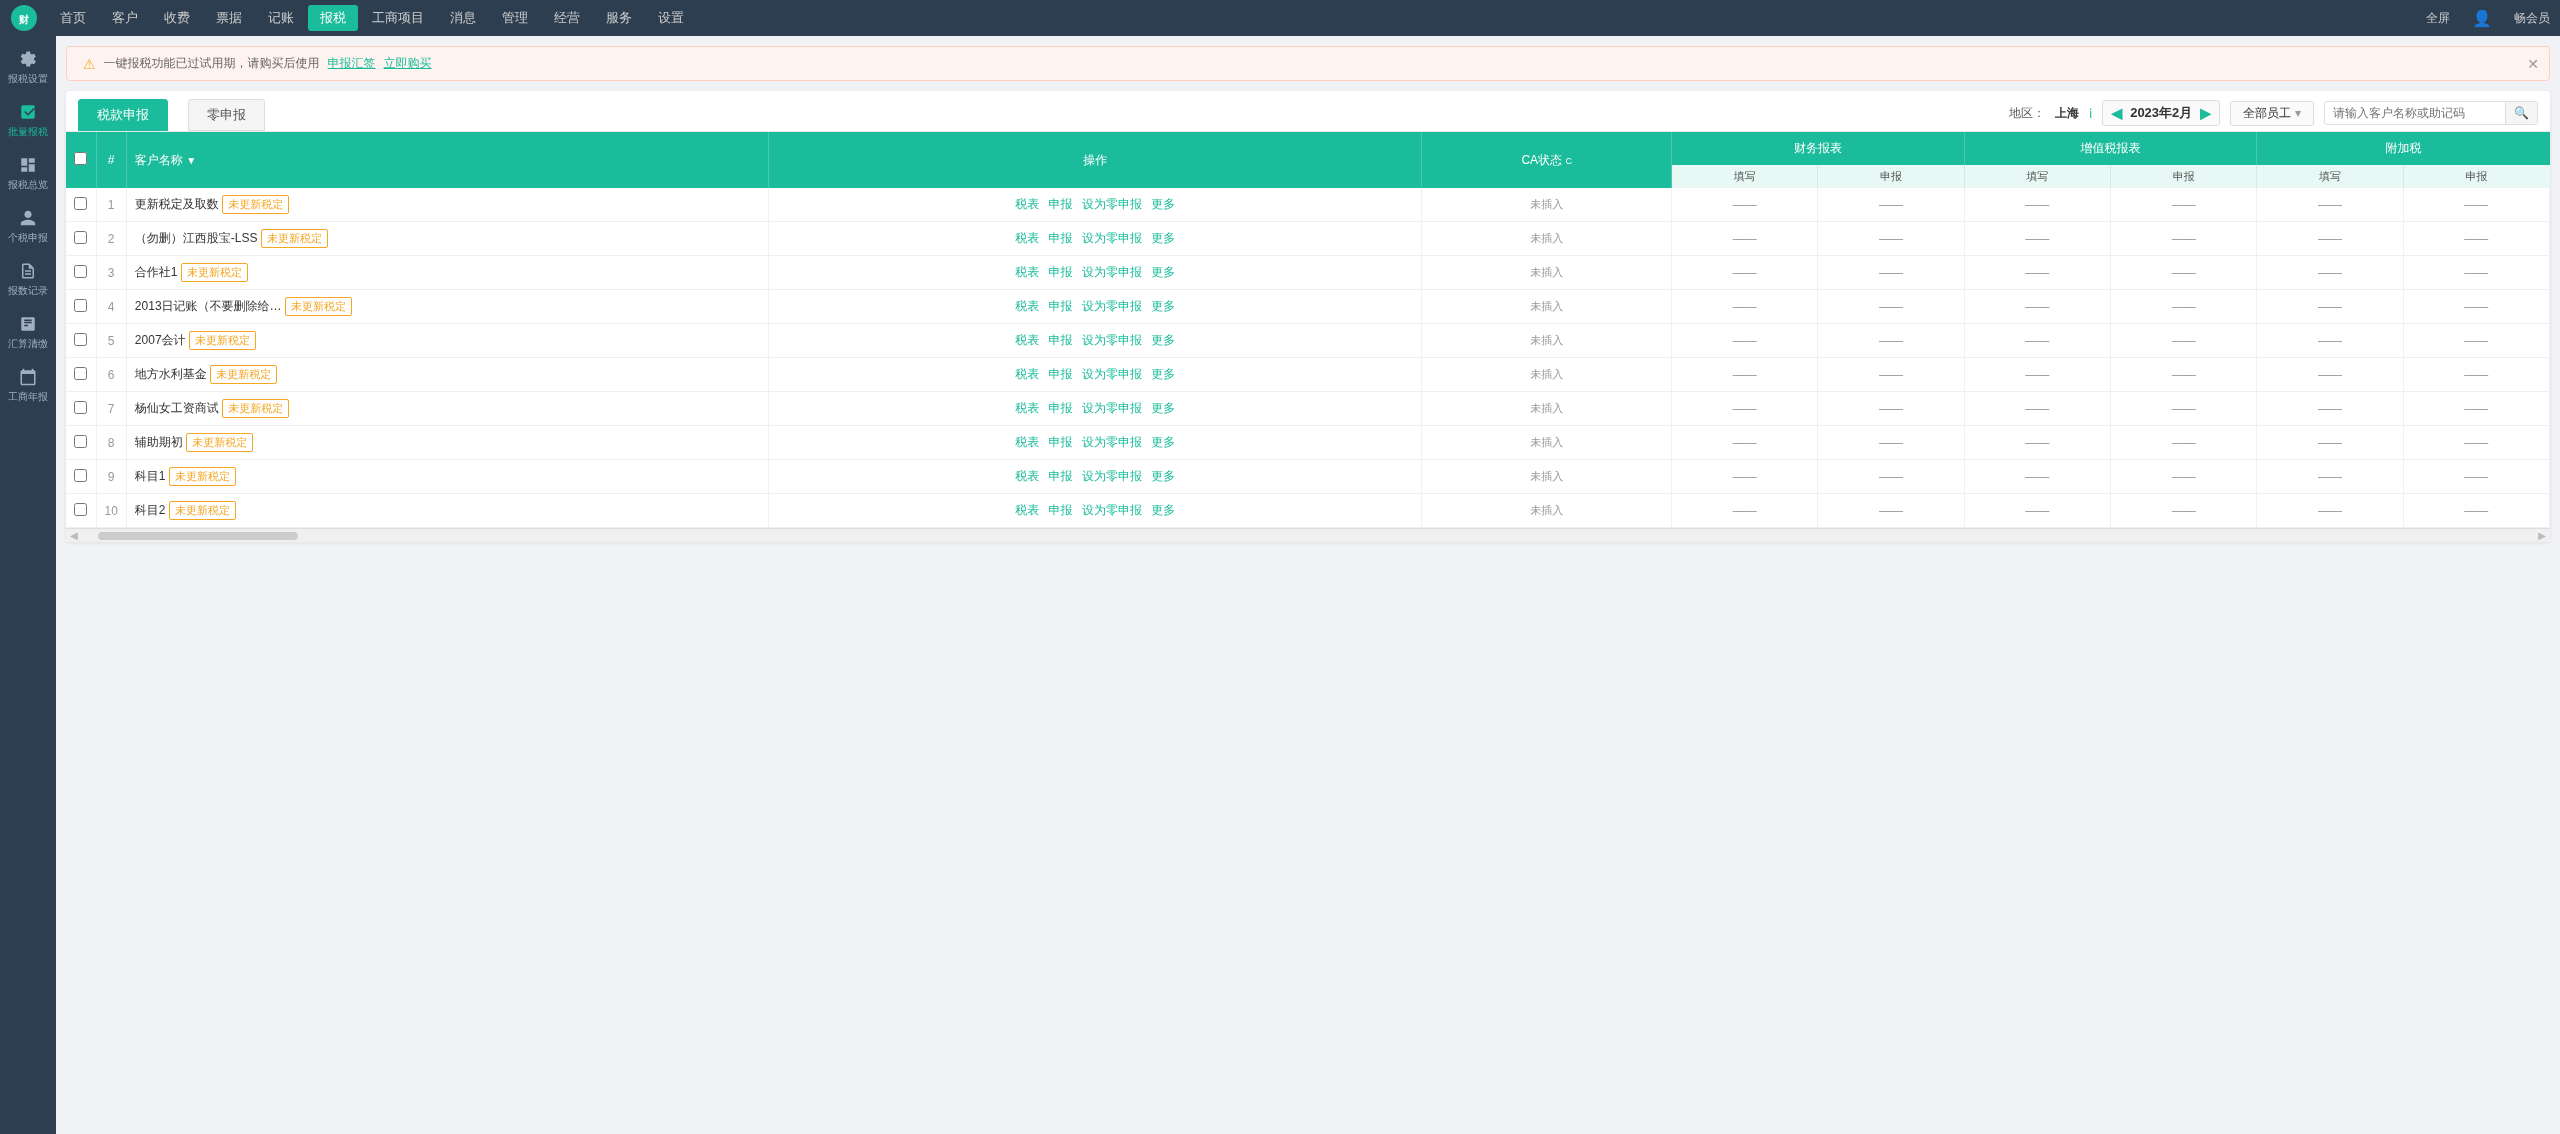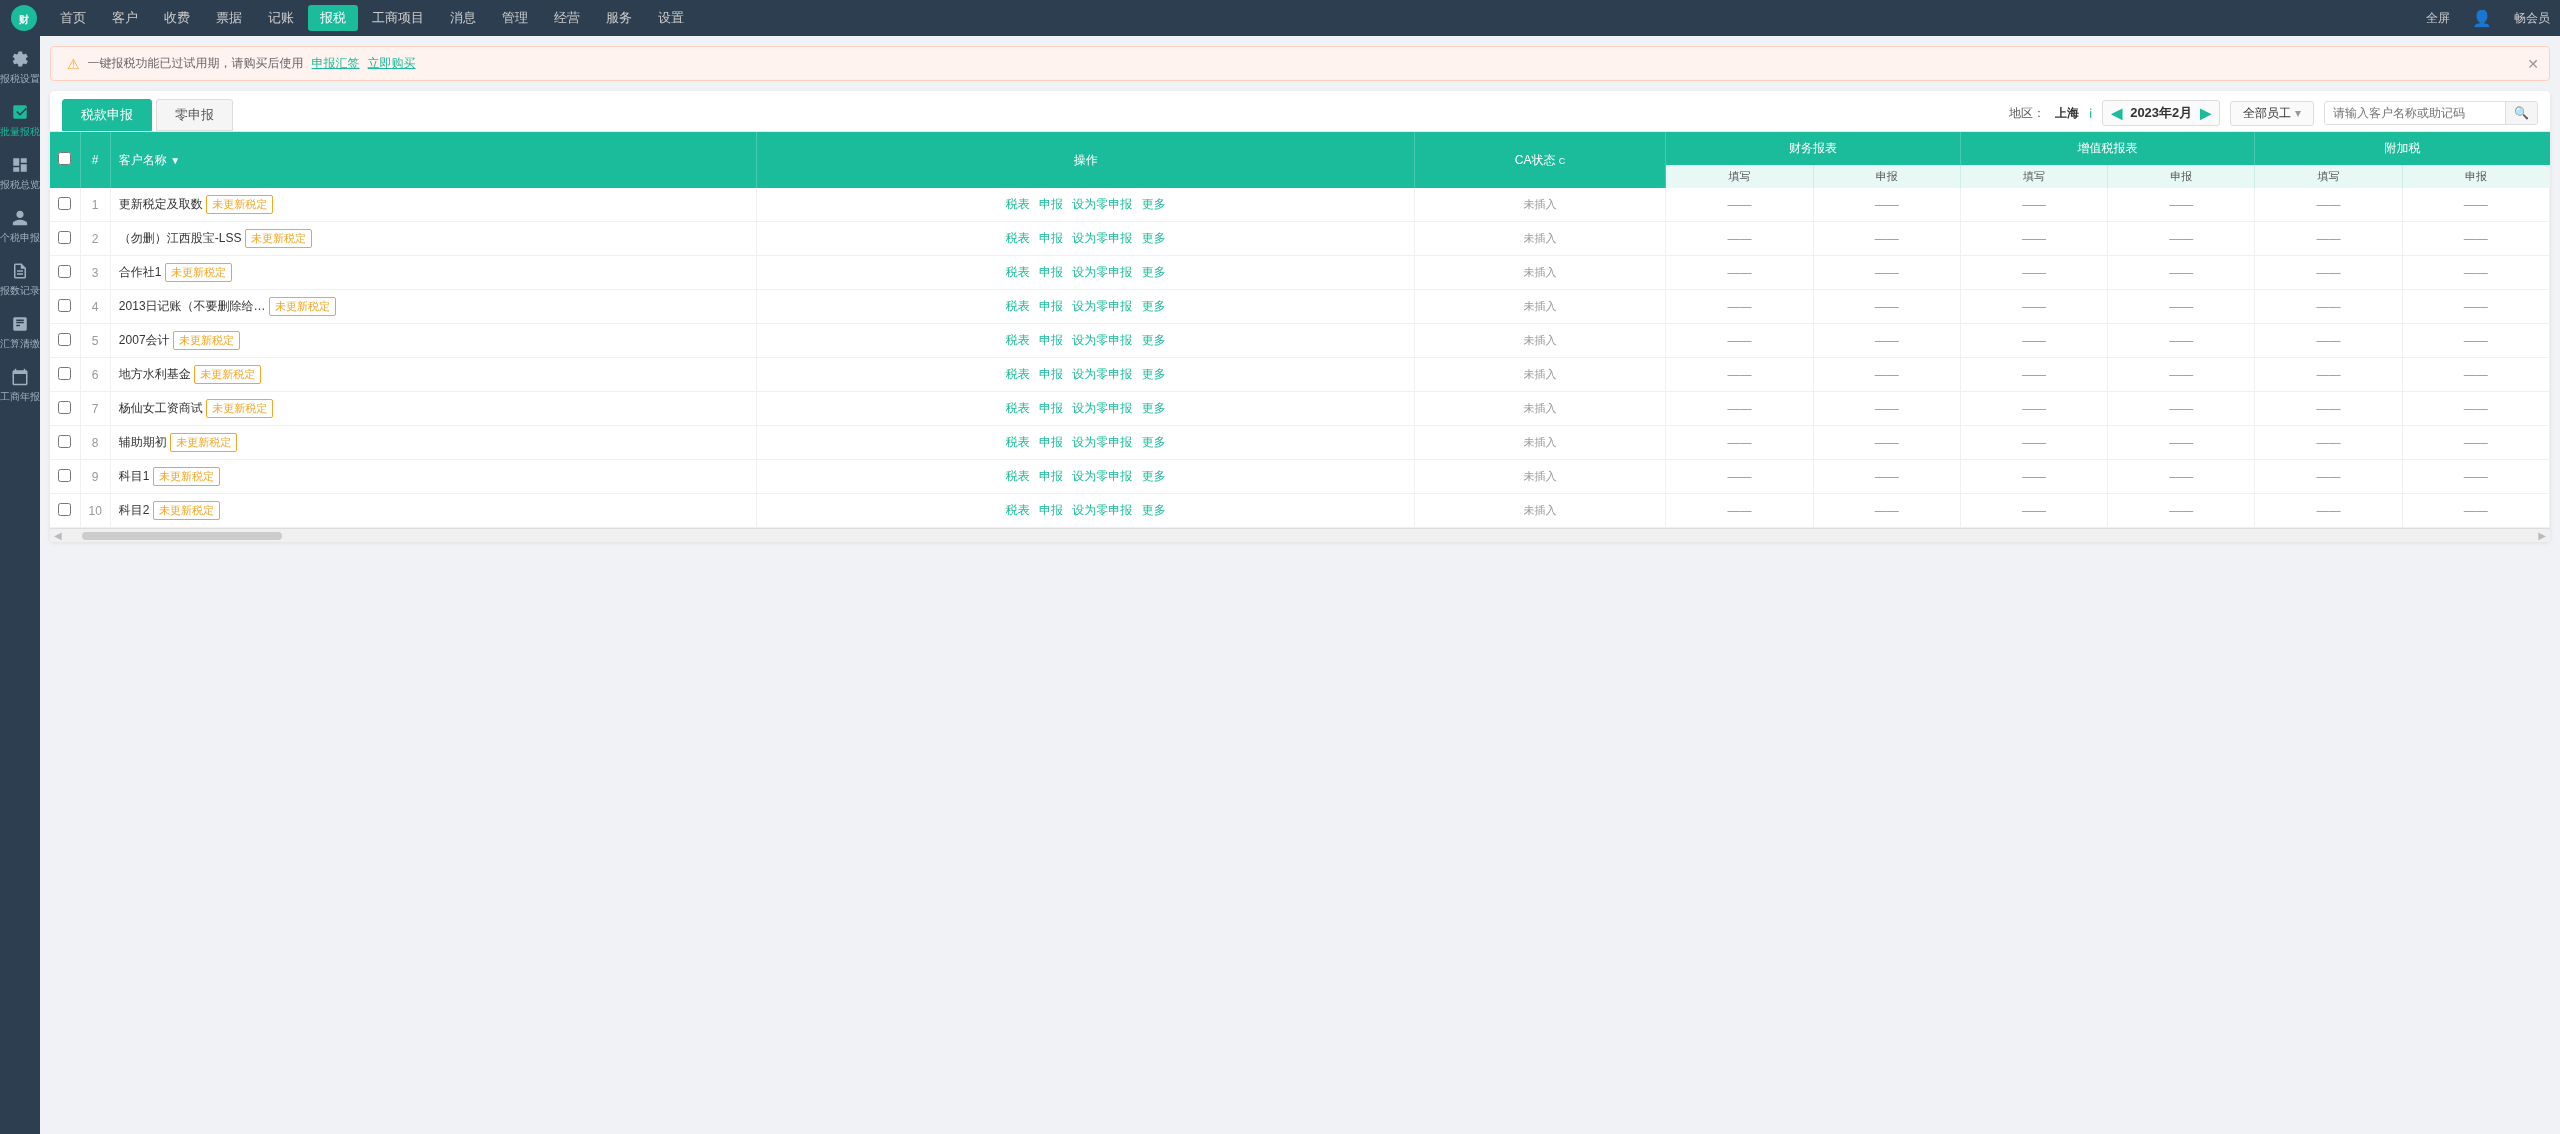--- a/index.html
+++ b/index.html
@@ -11,42 +11,42 @@
     .top-nav .logo svg { width: 100%; height: 100%; }
     .nav-item { color: #ccc; padding: 4px 12px; font-size: 13px; cursor: pointer; border-radius: 3px; }
     .nav-item.active { background: #1abc9c; color: #fff; }
     .nav-right { margin-left: auto; display: flex; align-items: center; gap: 22px; color: #ccc; font-size: 12px; }
     .nav-right span { cursor: pointer; }
 
     
     .main-layout { display: flex; flex: 1; overflow: hidden; }
 
     
-    .sidebar { width: 40px; background: #2d3e50; display: flex; flex-direction: column; align-items: center; padding-top: 4px; flex-shrink: 0; }
+    .sidebar { width: 56px; background: #2d3e50; display: flex; flex-direction: column; align-items: center; padding-top: 4px; flex-shrink: 0; }
     .sidebar-item { width: 100%; display: flex; flex-direction: column; align-items: center; padding: 8px 4px; cursor: pointer; color: #a0b0c0; font-size: 10px; gap: 3px; }
     .sidebar-item.active { color: #1abc9c; }
     .sidebar-item .icon-box { width: 22px; height: 22px; display: flex; align-items: center; justify-content: center; }
     .sidebar-item .icon-box svg { width: 18px; height: 18px; fill: currentColor; }
     .sidebar-label { font-size: 10px; text-align: center; line-height: 1.2; white-space: nowrap; }
 
     
     .content { flex: 1; overflow: auto; padding: 10px; background: #f0f2f5; }
 
     
     .banner { background: #fff3f0; border: 1px solid #ffd0c0; border-radius: 4px; padding: 8px 16px; display: flex; align-items: center; gap: 8px; margin-bottom: 10px; font-size: 12px; position: relative; }
     .banner .warn-icon { color: #f5a623; font-size: 14px; }
     .banner .banner-text { color: #666; }
     .banner .banner-link { color: #1abc9c; cursor: pointer; text-decoration: underline; }
     .banner .banner-close { position: absolute; right: 10px; top: 50%; transform: translateY(-50%); cursor: pointer; color: #999; font-size: 14px; }
 
     
     .card { background: #fff; border-radius: 4px; box-shadow: 0 1px 4px rgba(0,0,0,0.08); }
 
     
-    .tab-bar { display: flex; align-items: center; padding: 8px 12px 0; gap: 0; border-bottom: 1px solid #e8e8e8; }
+    .tab-bar { display: flex; align-items: center; padding: 8px 12px 0; gap: 16px; border-bottom: 1px solid #e8e8e8; }
     .tab-btn { padding: 6px 18px; border: 1px solid #ddd; background: #f5f5f5; cursor: pointer; font-size: 13px; color: #555; border-radius: 3px 3px 0 0; margin-right: 4px; }
     .tab-btn.active { background: #1abc9c; color: #fff; border-color: #1abc9c; }
     .location-label { font-size: 12px; color: #555; }
     .location-value { font-size: 12px; color: #333; font-weight: bold; }
     .info-icon { color: #1abc9c; cursor: pointer; font-size: 13px; }
     .date-nav { display: flex; align-items: center; gap: 4px; border: 1px solid #ddd; border-radius: 3px; padding: 3px 8px; background: #fafafa; }
     .date-nav .arrow { cursor: pointer; color: #1abc9c; font-size: 14px; font-weight: bold; }
     .date-nav .date-text { font-size: 13px; color: #333; font-weight: bold; min-width: 70px; text-align: center; }
     .staff-select { display: flex; align-items: center; gap: 4px; border: 1px solid #ddd; border-radius: 3px; padding: 3px 12px; background: #fafafa; cursor: pointer; }
     .staff-select span { font-size: 12px; color: #333; }

